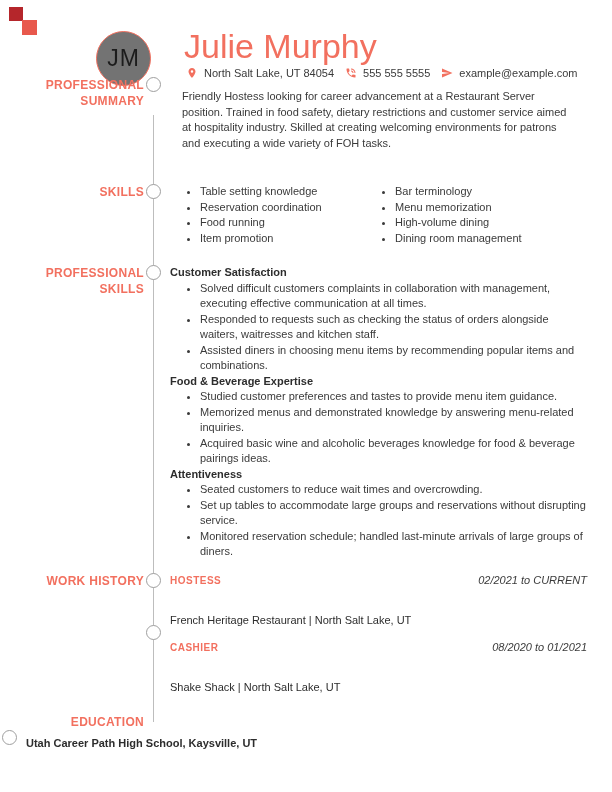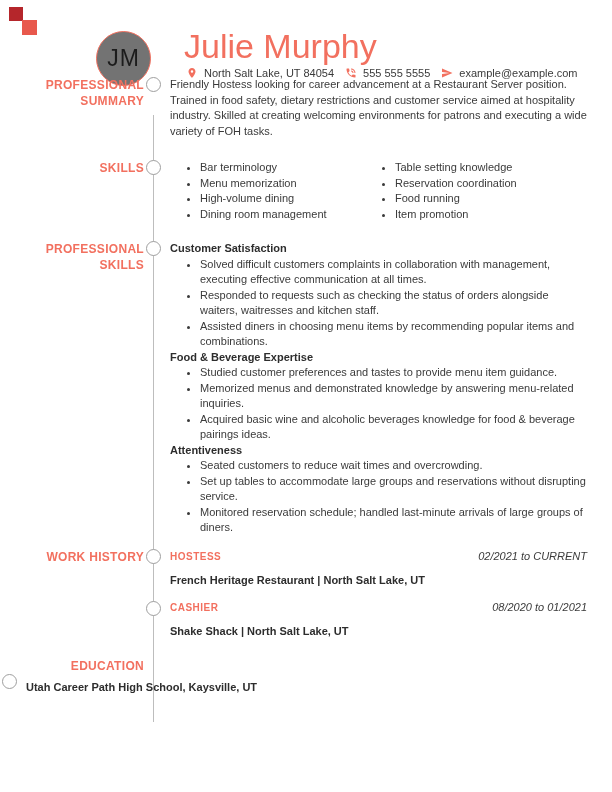--- a/index.html
+++ b/index.html
@@ -48,31 +48,31 @@
   .label span{display:block;}
   .content{
     position:relative;flex:1;margin-left:26px;margin-right:25px;
     font-size:11px;line-height:15.5px;
   }
   .dot{
     position:absolute;left:-24px;top:0;width:13px;height:13px;border-radius:50%;
     background:#fff;border:1px solid #9f9f9f;z-index:3;box-sizing:content-box;
   }
   .dot.d2{top:52px;}
-  p{margin:0;}
+  p{margin:12px;}
   ul{margin:0;padding-left:30px;list-style:disc;}
   li{margin:0;}
   .skills-cols{display:flex;}
   .skills-cols ul:first-child{width:195px;flex:none;box-sizing:border-box;}
   .skills-cols ul:last-child{flex:1;}
   .group-title{font-weight:bold;color:var(--ink-bold);}
   .job-row{display:flex;justify-content:space-between;align-items:baseline;}
   .job-title{color:var(--accent);font-weight:bold;font-size:10px;letter-spacing:0.5px;}
   .job-dates{font-style:italic;font-size:11px;color:var(--ink);}
-  .employer{font-weight:bold;color:var(--ink-bold);margin-top:9px;}
+  .employer{font-weight:normal;color:var(--ink-bold);margin-top:25px;}
   .m-skills{margin-top:21px;}
   .m-pskills{margin-top:19px;}
   .m-work{margin-top:13px;}
   .m-edu{margin-top:18px;flex-direction:column;}
   .job2{margin-top:11px;}
   .edu-school{font-weight:bold;color:var(--ink-bold);margin-top:6px;}
 </style>
 </head>
 <body>
 
@@ -125,30 +125,30 @@
     </div>
 
     <div class="section m-skills">
       <div class="label">
         <span>SKILLS</span>
       </div>
       <div class="content">
         <div class="dot"></div>
         <div class="skills-cols">
           <ul>
+            <li>Table setting knowledge</li>
+            <li>Reservation coordination</li>
+            <li>Food running</li>
+            <li>Item promotion</li>
+          </ul>
+          <ul>
             <li>Bar terminology</li>
             <li>Menu memorization</li>
             <li>High-volume dining</li>
             <li>Dining room management</li>
-          </ul>
-          <ul>
-            <li>Table setting knowledge</li>
-            <li>Reservation coordination</li>
-            <li>Food running</li>
-            <li>Item promotion</li>
           </ul>
         </div>
       </div>
     </div>
 
     <div class="section m-pskills">
       <div class="label">
         <span>PROFESSIONAL</span>
         <span>SKILLS</span>
       </div>

